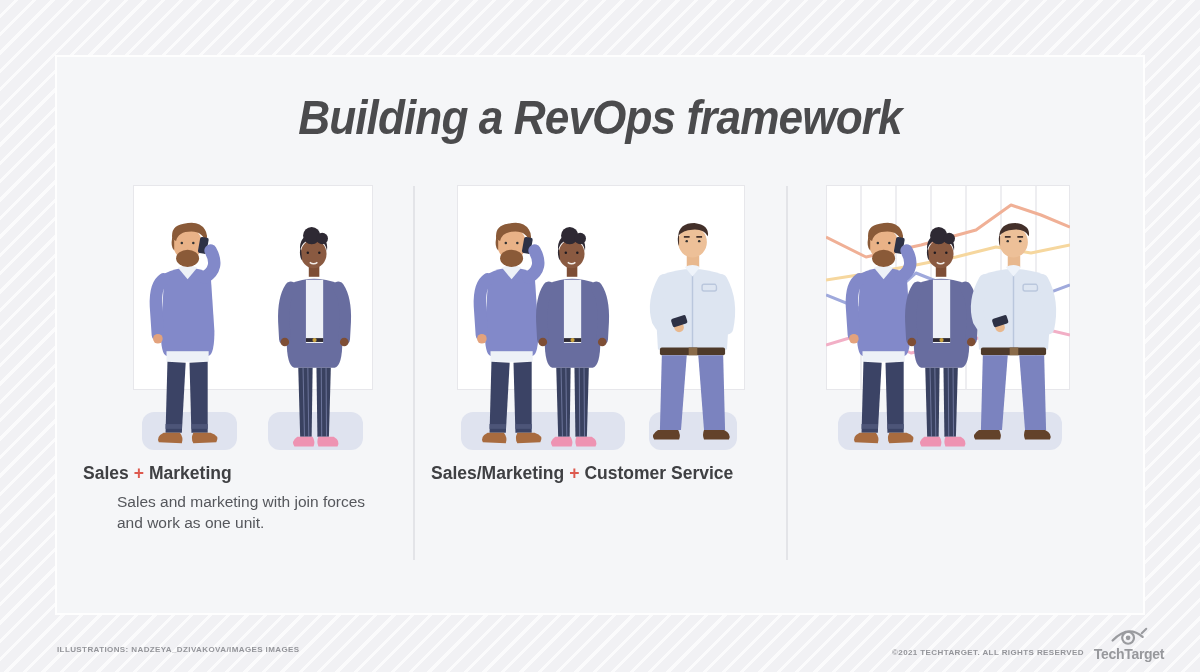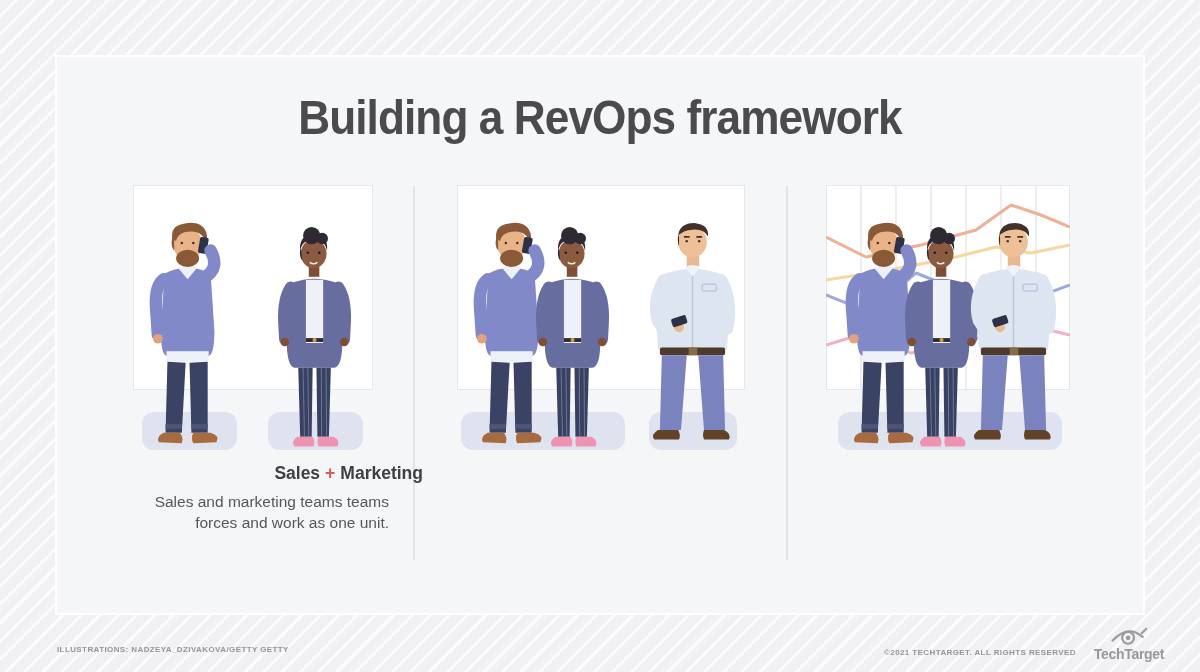--- a/index.html
+++ b/index.html
@@ -10,27 +10,28 @@
     position:relative; overflow:hidden;
   }
   .card {
     position:absolute; left:55px; top:55px; width:1090px; height:560px;
     background:#f5f6f8; border:2px solid #fefefe;
   }
   .title {
     position:absolute; top:90px; left:0; width:100%;
     text-align:center; font-size:48px; font-weight:bold; color:#4b4b4d;
     letter-spacing:-1px;
+    font-style:italic;
   }
   .title span { display:inline-block; transform:scaleX(0.92); transform-origin:center; }
   .divider { position:absolute; top:186px; width:2px; height:374px; background:#e3e4e8; }
   .divider-1 { left:413px; }
   .divider-2 { left:786px; }
 
-  .panel { position:absolute; top:185px; width:340px; text-align:right; }
+  .panel { position:absolute; top:185px; width:340px; text-align:left; }
   .panel-1 { left:83px; }
   .panel-2 { left:431px; }
   .panel-3 { left:778px; }
 
   .illo { position:relative; width:340px; height:268px; }
   .white-box { position:absolute; top:0; height:205px; background:#ffffff; border:1px solid #e7e7eb; }
   .panel-1 .white-box { left:50px; width:240px; }
   .panel-2 .white-box { left:26px; width:288px; }
   .panel-3 .white-box { left:48px; width:244px; padding:0; }
   .chart-bg { position:absolute; left:48px; top:0; width:244px; height:205px; }
@@ -57,21 +58,21 @@
   .desc { margin:7px auto 0; font-size:15.5px; line-height:1.38; color:#55575c; }
   .panel-1 .desc { max-width:272px; }
   .panel-2 .desc { max-width:308px; }
   .panel-3 .desc { max-width:282px; }
 
   .credit {
     position:absolute; left:57px; top:645px;
     font-size:8px; font-weight:bold; letter-spacing:0.4px; color:#94959a;
   }
   .copyright {
-    position:absolute; right:124px; top:648px;
+    position:absolute; right:116px; top:648px;
     font-size:8px; font-weight:bold; letter-spacing:0.4px; color:#94959a;padding-left:32px;
   }
   .tt-logo { position:absolute; right:28px; top:626px; width:86px; text-align:center; }
   .tt-eye { display:block; margin:0 auto; width:40px; height:20px; }
   .tt-word { font-size:14px; font-weight:bold; color:#97989c; letter-spacing:-0.3px; }
   .hidden-defs { position:absolute; width:0; height:0; }
 </style>
 </head>
 <body>
 
@@ -167,38 +168,39 @@
     <div class="platform platform-a"></div>
     <div class="platform platform-b"></div>
     <svg class="person man" viewBox="0 0 120 240">
         <use href="#fig-man"></use>
       </svg>
     <svg class="person woman" viewBox="0 0 120 240">
         <use href="#fig-woman"></use>
       </svg>
   </div>
   <h2 class="heading"><span>Sales</span><span class="plus">+</span><span>Marketing</span></h2>
-  <p class="desc">Sales and marketing teams teams forces and work as one unit.</p>
+  <p class="desc">Sales and marketing with join forces and work as one unit.</p>
 </section>
 
 <section class="panel panel-2">
   <div class="illo">
     <div class="white-box"></div>
     <div class="platform platform-a"></div>
     <div class="platform platform-b"></div>
     <svg class="person man" viewBox="0 0 120 240">
         <use href="#fig-man"></use>
       </svg>
     <svg class="person woman" viewBox="0 0 120 240">
         <use href="#fig-woman"></use>
       </svg>
     <svg class="person bigman" viewBox="0 0 120 240">
         <use href="#fig-bigman"></use>
       </svg>
   </div>
+  <h2 class="heading"><span>Sales/Marketing</span><span class="plus">+</span><span>Customer Service</span></h2>
 </section>
 
 <section class="panel panel-3">
   <div class="illo">
     <div class="white-box"></div>
     <svg class="chart-bg" viewBox="0 0 244 205" preserveAspectRatio="none">
       <g stroke="#e8e8ec" stroke-width="1.5">
         <line x1="35" y1="0" x2="35" y2="205"></line>
         <line x1="70" y1="0" x2="70" y2="205"></line>
         <line x1="105" y1="0" x2="105" y2="205"></line>
@@ -217,21 +219,21 @@
       </svg>
     <svg class="person woman" viewBox="0 0 120 240">
         <use href="#fig-woman"></use>
       </svg>
     <svg class="person bigman" viewBox="0 0 120 240">
         <use href="#fig-bigman"></use>
       </svg>
   </div>
 </section>
 
-<div class="credit">ILLUSTRATIONS: NADZEYA_DZIVAKOVA/GETTY GETTY</div>
+<div class="credit">ILLUSTRATIONS: NADZEYA_DZIVAKOVA/IMAGES IMAGES</div>
 <div class="copyright">©2021 TECHTARGET. ALL RIGHTS RESERVED</div>
 <div class="tt-logo">
   <svg class="tt-eye" viewBox="0 0 40 22">
     <path d="M2,16 Q19,-2 35,12" fill="none" stroke="#9a9b9f" stroke-width="2.4" stroke-linecap="round"></path>
     <path d="M34,8 L39,3" fill="none" stroke="#9a9b9f" stroke-width="2.2" stroke-linecap="round"></path>
     <circle cx="19" cy="13" r="6.5" fill="none" stroke="#9a9b9f" stroke-width="2.4"></circle>
     <circle cx="19" cy="13" r="2.6" fill="#9a9b9f"></circle>
   </svg>
   <div class="tt-word">TechTarget</div>
 </div>

